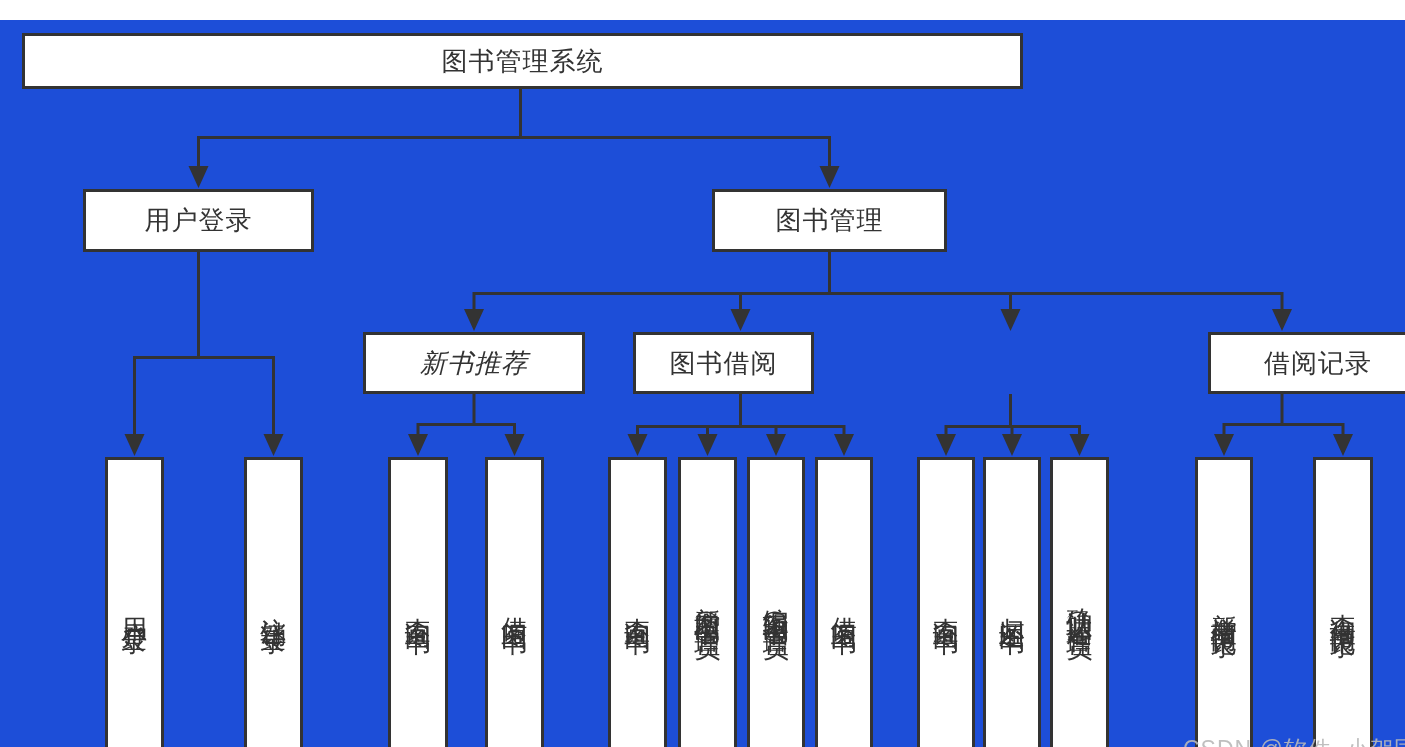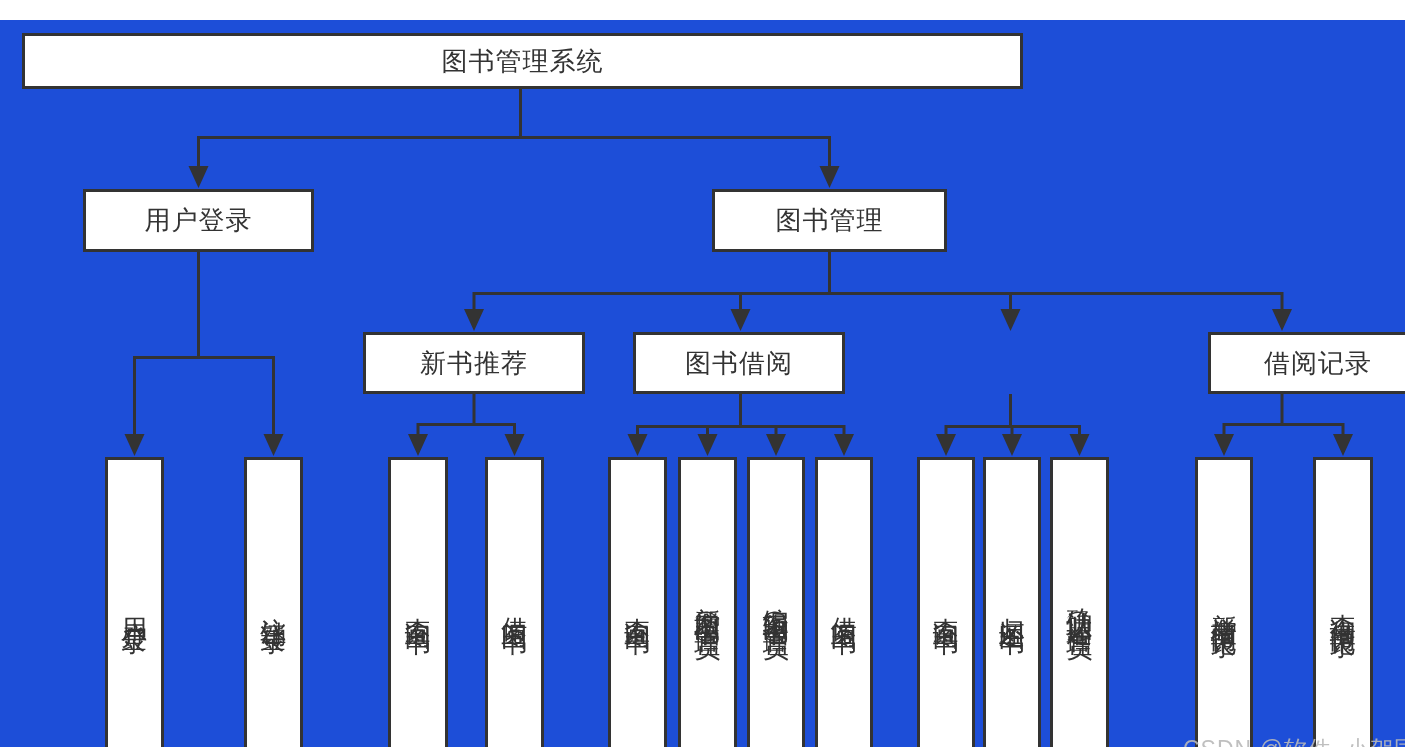--- a/index.html
+++ b/index.html
@@ -125,24 +125,24 @@
     <span>图书管理系统</span>
   </div>
 
   <div class="box hbox" style="left:83px; top:169px; width:231px; height:63px;">
     <span>用户登录</span>
   </div>
   <div class="box hbox" style="left:712px; top:169px; width:235px; height:63px;text-align:center;">
     <span>图书管理</span>
   </div>
 
-  <div class="box hbox" style="left:363px; top:312px; width:222px; height:62px;">
+  <div class="box hbox" style="left:363px; top:312px; width:222px; height:62px;font-style:italic;">
     <span>新书推荐</span>
   </div>
-  <div class="box hbox" style="left:633px; top:312px; width:212px; height:62px;font-family:Liberation Mono, monospace;">
+  <div class="box hbox" style="left:633px; top:312px; width:181px; height:62px;font-family:Liberation Mono, monospace;">
     <span>图书借阅</span>
   </div>
   <div class="box hbox" style="left:1208px; top:312px; width:220px; height:62px;">
     <span>借阅记录</span>
   </div>
 
   <div class="box vbox" style="left:105px; top:437px; width:59px; height:296px;">
     <span class="vtext">用户登录</span>
   </div>
   <div class="box vbox" style="left:244px; top:437px; width:59px; height:296px;">

